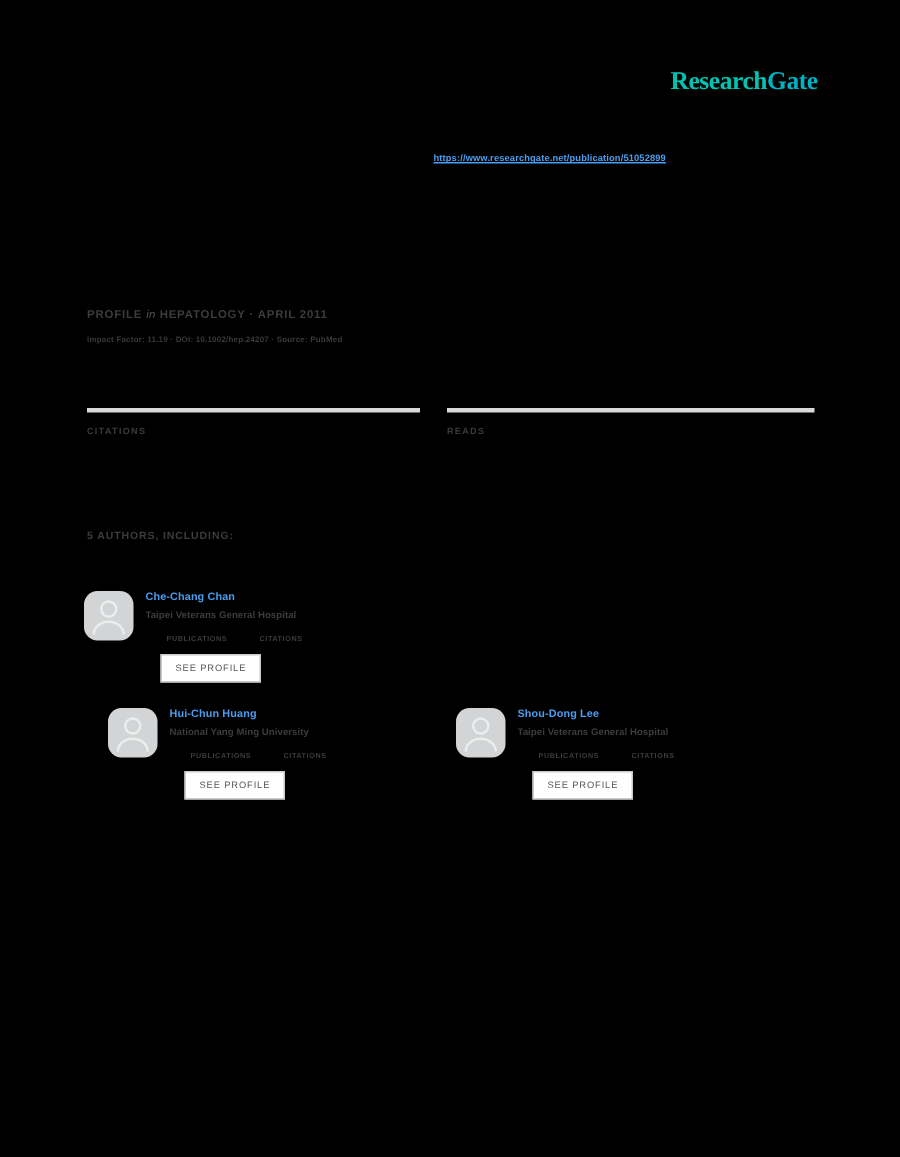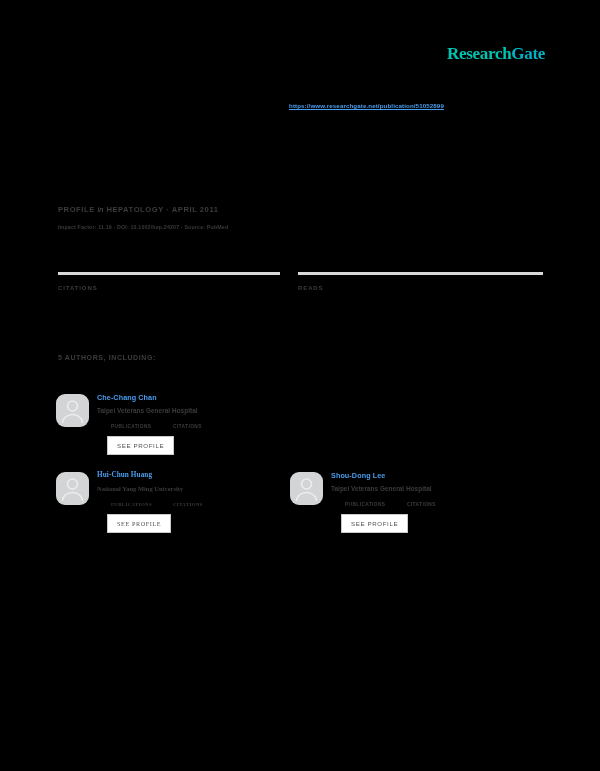--- a/index.html
+++ b/index.html
@@ -100,22 +100,22 @@
     font-size: 7px;
     font-weight: bold;
     letter-spacing: 0.6px;
     color: #3c3c3c;
     white-space: nowrap;
   }
 
   .author-card { position: absolute; width: 250px; }
   .ac-0 { left: 56px;  top: 392px; }
   .ac-1 { left: 290px; top: 380px; }
-  .ac-2 { left: 56px;  top: 470px; font-family: Liberation Serif, serif; }
-  .ac-3 { left: 290px; top: 470px; }
+  .ac-2 { left: 72px;  top: 470px; }
+  .ac-3 { left: 304px; top: 470px; }
 
   .avatar {
     position: absolute;
     left: 0; top: 2px;
     width: 33px; height: 33px;
     border-radius: 9px;
     background: #d2d4d6;
   }
   .avatar svg { display: block; }
 

